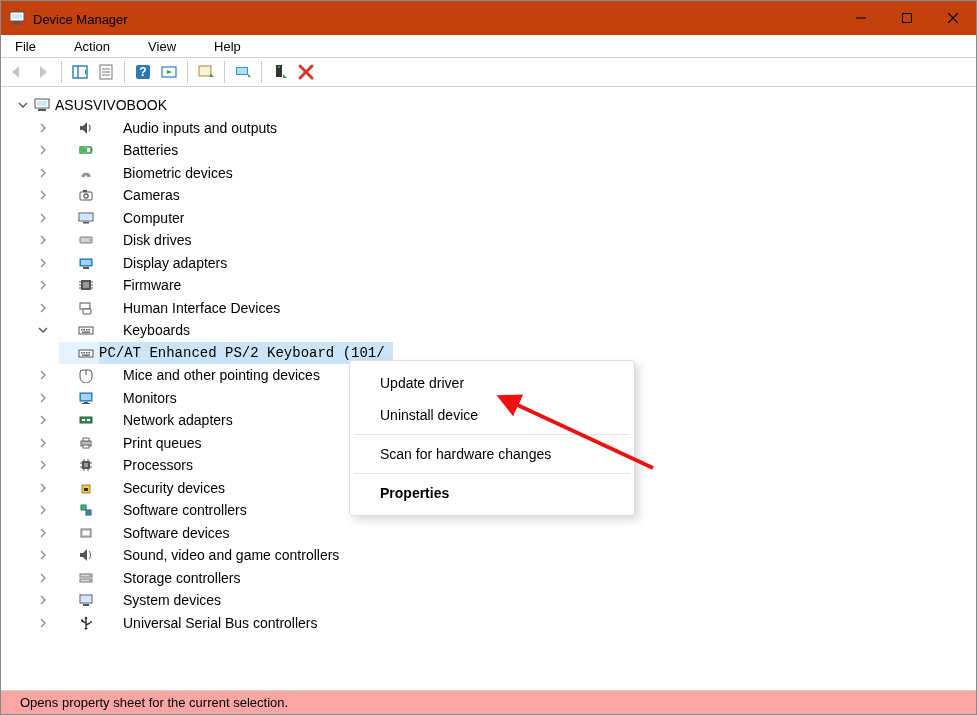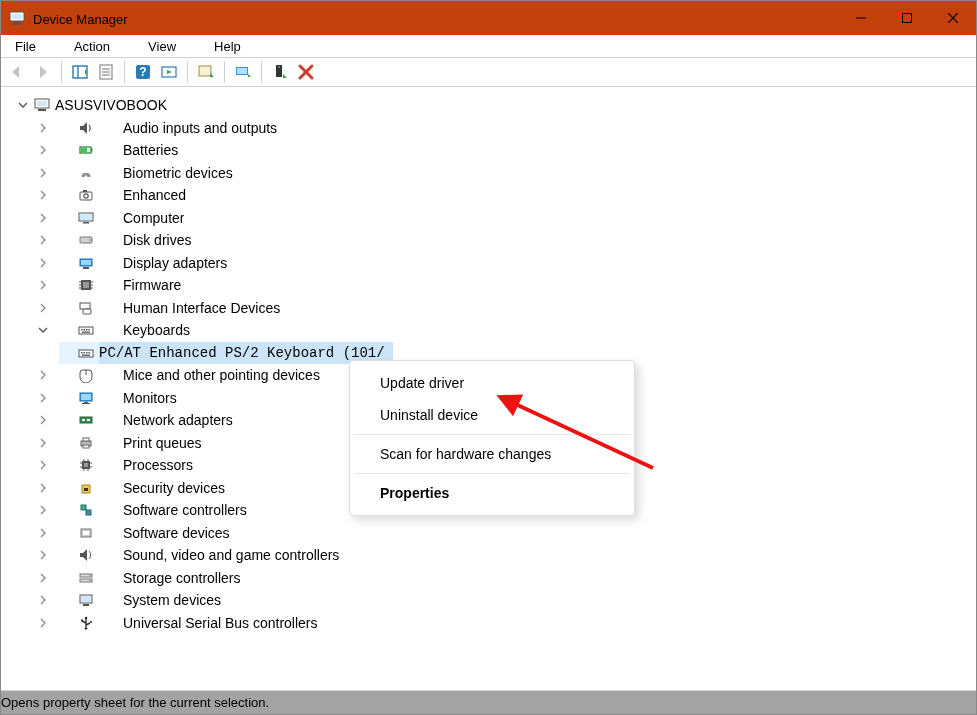--- a/index.html
+++ b/index.html
@@ -83,24 +83,24 @@
   .cm-sep { height:1px; background:#e6e6e6; margin:3px 4px; }
   .cm-item.bold { font-weight:600; }
   
   .annotation-arrow {
     position:absolute; left:492px; top:300px; pointer-events:none;
   }
   
   .statusbar {
     position:absolute; left:1px; right:1px; bottom:1px;
     height:24px; display:flex; align-items:center;
-    padding:0 0;
+    padding:0 19px;
     border-top:1px solid #d0d0d0;
     font-size:13px;
-    background:#a3a3a3;
+    background:#fca5a5;
   }
   .disabled svg { opacity:0.45; }
 </style>
 </head>
 <body>
 
 <div class="titlebar">
   <span class="app-icon">
     <svg viewBox="0 0 16 16">
         <rect x="1" y="2" width="14" height="9" rx="1" fill="#fff" stroke="#555" stroke-width="1"></rect>
@@ -281,21 +281,21 @@
             <path d="M3 1 L7 5 L3 9" fill="none" stroke="#888" stroke-width="1.3"></path>
           </svg>
         </span>
       <span class="node-icon">
           <svg viewBox="0 0 16 16">
             <rect x="2" y="5" width="12" height="8" rx="1" fill="#fff" stroke="#555"></rect>
             <circle cx="8" cy="9" r="2.2" fill="none" stroke="#555" stroke-width="1.2"></circle>
             <rect x="5" y="3" width="4" height="2" fill="#555"></rect>
           </svg>
         </span>
-      <span class="label">Enhanced</span>
+      <span class="label">Cameras</span>
     </div>
 
     <div class="node indent1">
       <span class="expander">
           <svg width="10" height="10" viewBox="0 0 10 10">
             <path d="M3 1 L7 5 L3 9" fill="none" stroke="#888" stroke-width="1.3"></path>
           </svg>
         </span>
       <span class="node-icon">
           <svg viewBox="0 0 16 16">

